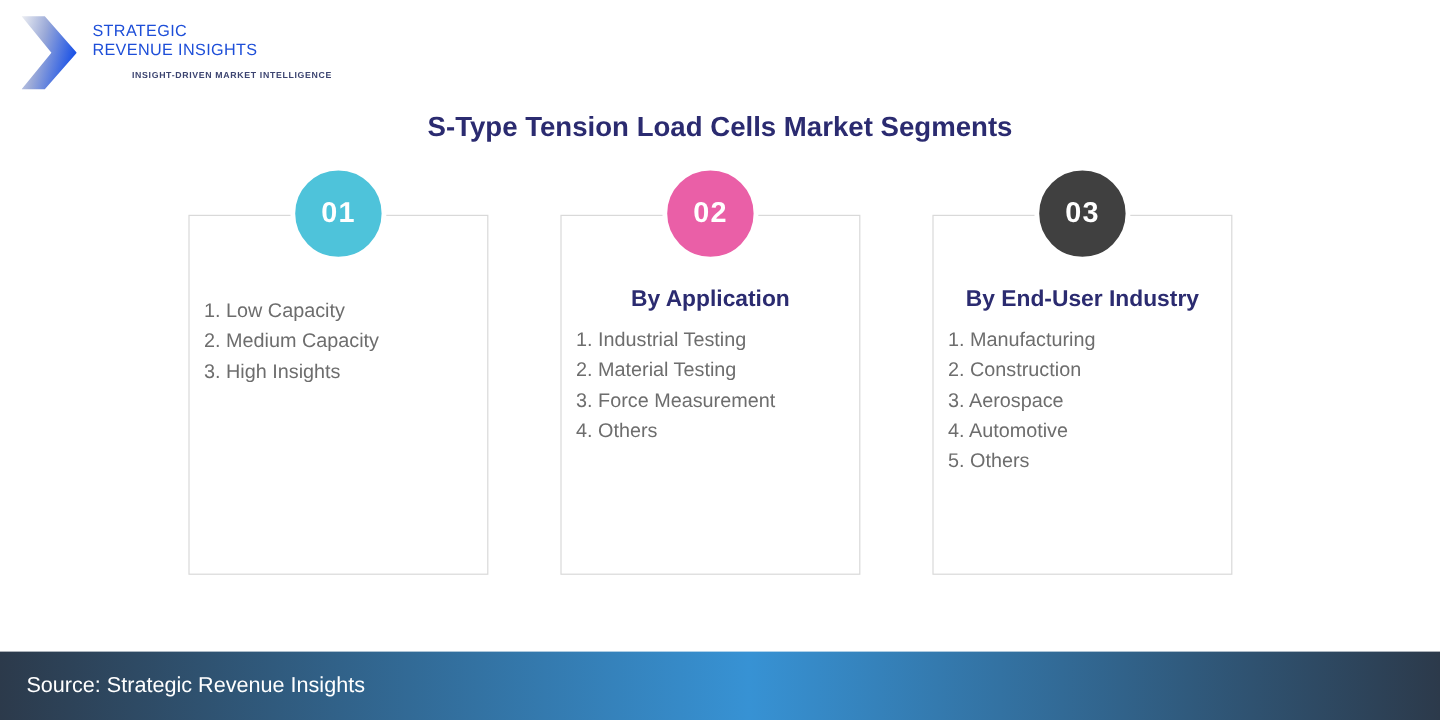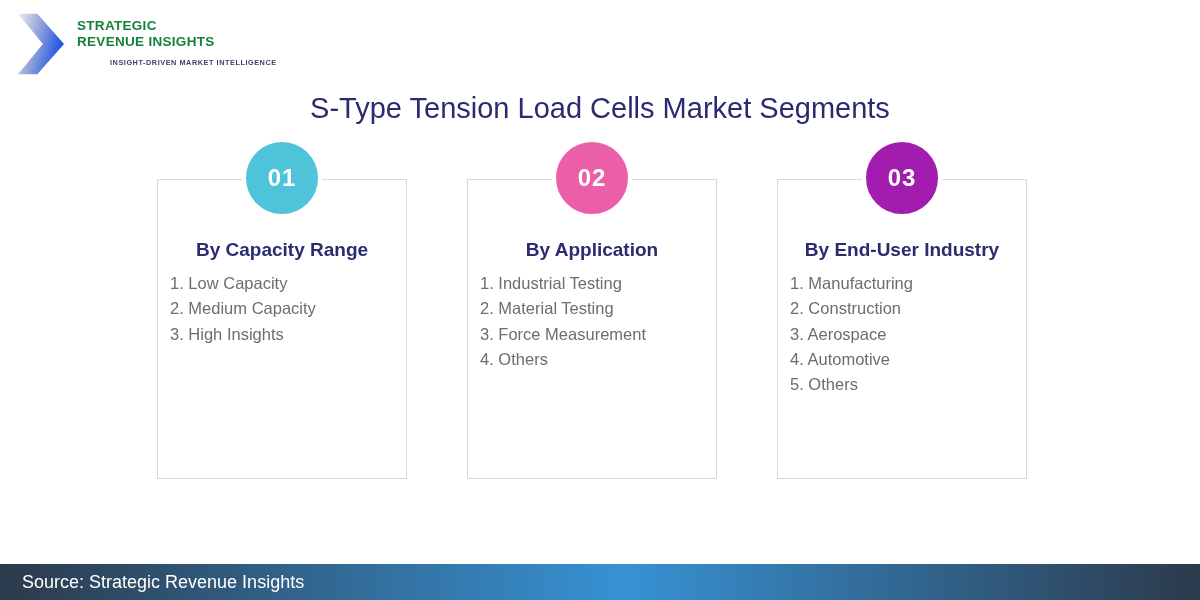--- a/index.html
+++ b/index.html
@@ -15,42 +15,42 @@
   .logo {
     position: absolute;
     top: 10px; left: 18px;
     display: flex;
     align-items: flex-start;
   }
   .logo-mark { width: 46px; height: 68px; }
   .logo-text { margin-left: 13px; padding-top: 8px; }
   .brand-line {
     font-size: 13.5px;
-    font-weight: bold;
+    font-weight: normal;
     letter-spacing: 0.3px;
-    color: #15803d;
+    color: #1d4ed8;
     line-height: 15.5px;
   }
   .tagline {
     margin-top: 9px;
     font-size: 7.3px;
     letter-spacing: 0.55px;
     font-weight: bold;
     color: #3c4470;
     margin-left: 33px;
   }
 
   
   .page-title {
     position: absolute;
     top: 92px; left: 0;
     width: 100%;
     text-align: center;
-    font-size: 29px;
-    font-weight: normal;
+    font-size: 23px;
+    font-weight: bold;
     color: #2b2b70;
   }
 
   
   .cards {
     position: absolute;
     top: 179px; left: 0; right: 16px;
     display: flex;
     justify-content: center;
     gap: 60px;
@@ -97,21 +97,21 @@
     line-height: 25.3px;
   }
   .segment-list li::before {
     content: counter(seg) ". ";
   }
 
   
   .footer {
     position: absolute;
     left: 0; bottom: 0;
-    width: 100%; height: 36px;
+    width: 100%; height: 57px;
     background: linear-gradient(90deg, #2c3a4b 0%, #3792d4 52%, #2c3a4b 100%);
     display: flex;
     align-items: center;
     justify-content: space-between;
     padding: 0 22px;
     color: #ffffff;
     font-size: 18px;
   }
 </style>
 </head>
@@ -134,41 +134,40 @@
     <div class="tagline">INSIGHT-DRIVEN MARKET INTELLIGENCE</div>
   </div>
 </div>
 
 <h1 class="page-title">S-Type Tension Load Cells Market Segments</h1>
 
 <div class="cards">
 
   <div class="card">
     <div class="badge" style="background-color: rgb(78, 195, 218);">01</div>
-    <div class="card-heading">By Capacity Range</div>
     <ol class="segment-list">
         <li>Low Capacity</li>
         <li>Medium Capacity</li>
         <li>High Insights</li>
       </ol>
   </div>
 
   <div class="card">
     <div class="badge" style="background-color: rgb(234, 95, 167);">02</div>
     <div class="card-heading">By Application</div>
     <ol class="segment-list">
         <li>Industrial Testing</li>
         <li>Material Testing</li>
         <li>Force Measurement</li>
         <li>Others</li>
       </ol>
   </div>
 
   <div class="card">
-    <div class="badge" style="background-color: #a21caf;">03</div>
+    <div class="badge" style="background-color: #404040;">03</div>
     <div class="card-heading">By End-User Industry</div>
     <ol class="segment-list">
         <li>Manufacturing</li>
         <li>Construction</li>
         <li>Aerospace</li>
         <li>Automotive</li>
         <li>Others</li>
       </ol>
   </div>
 

